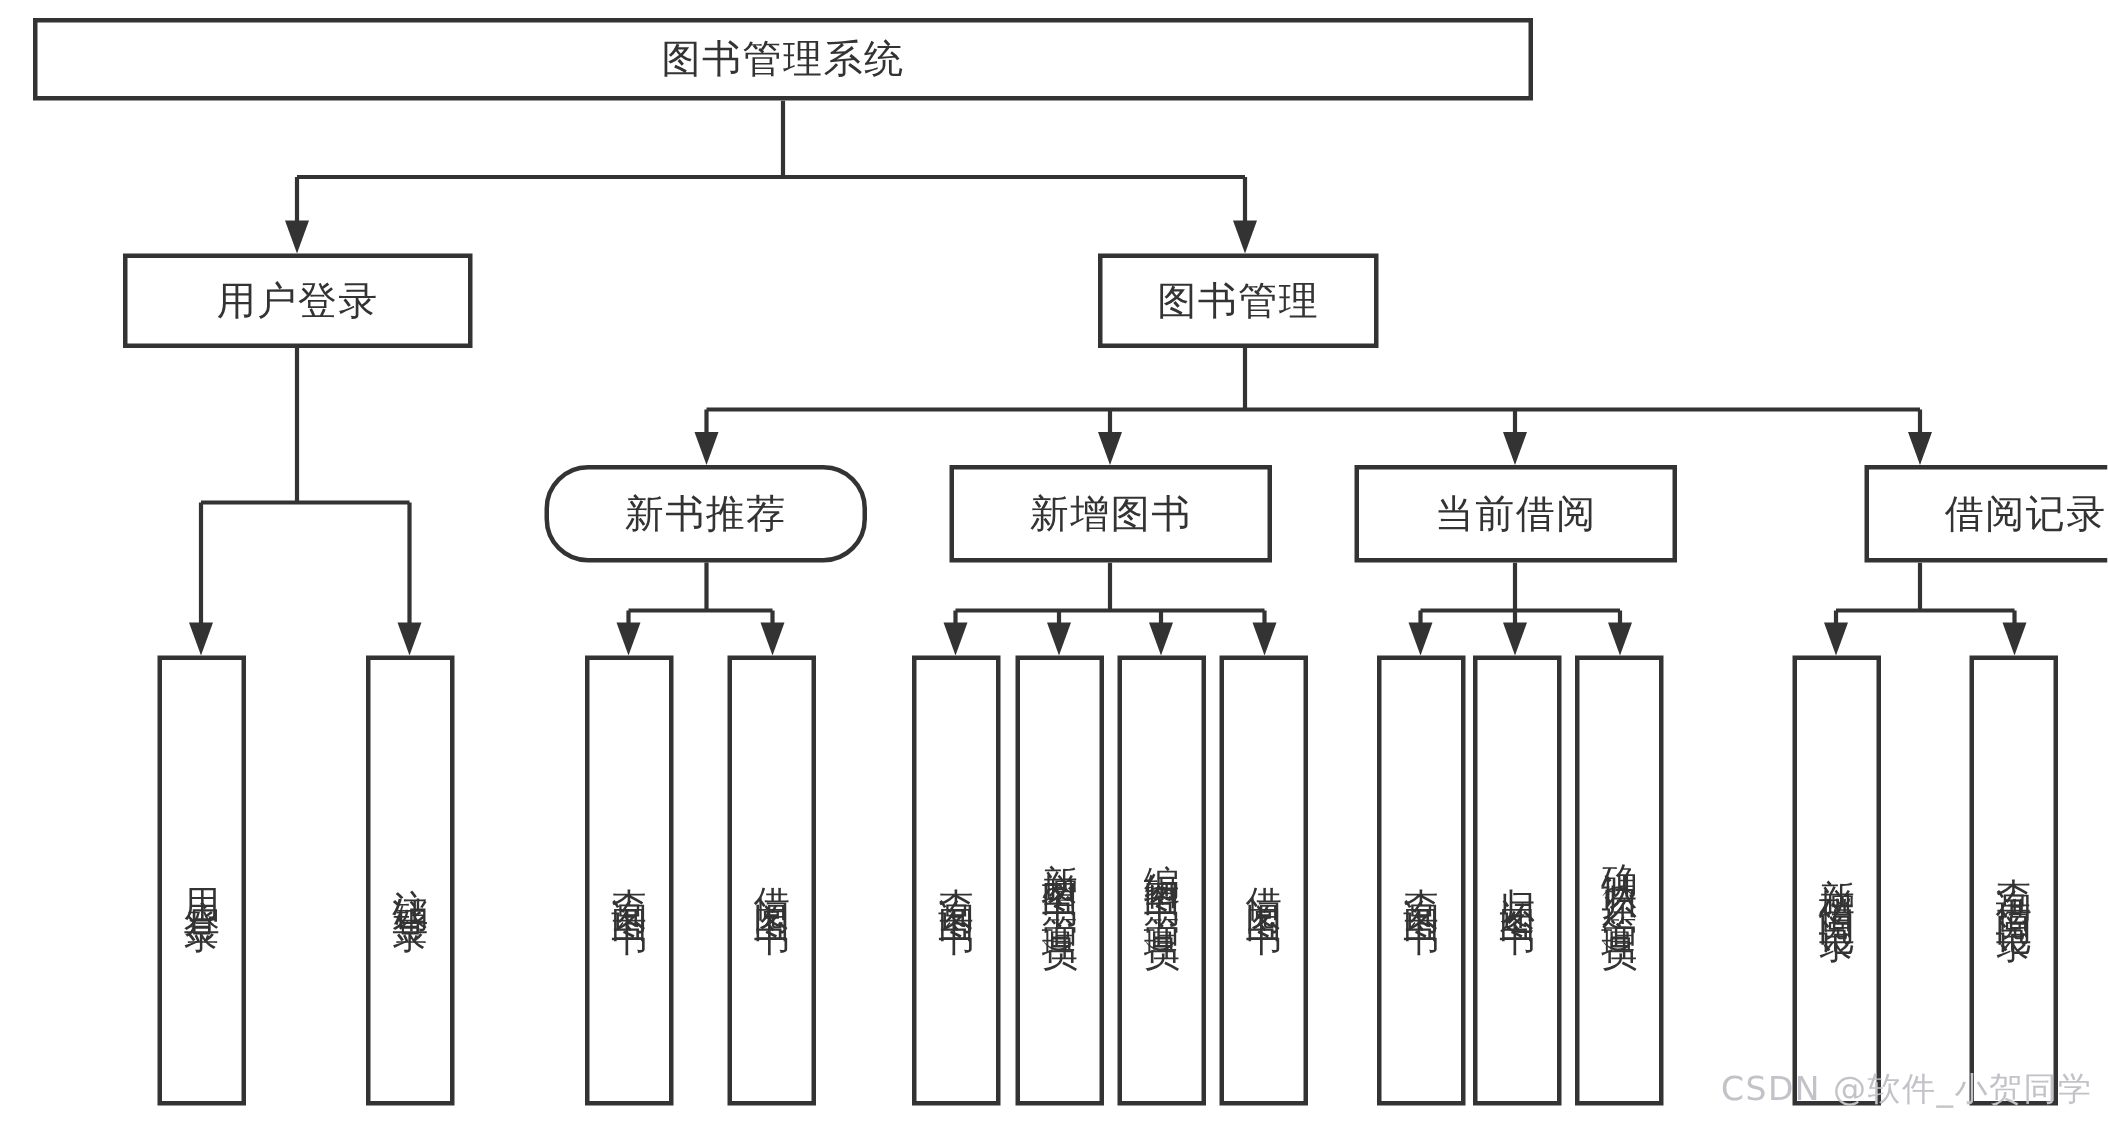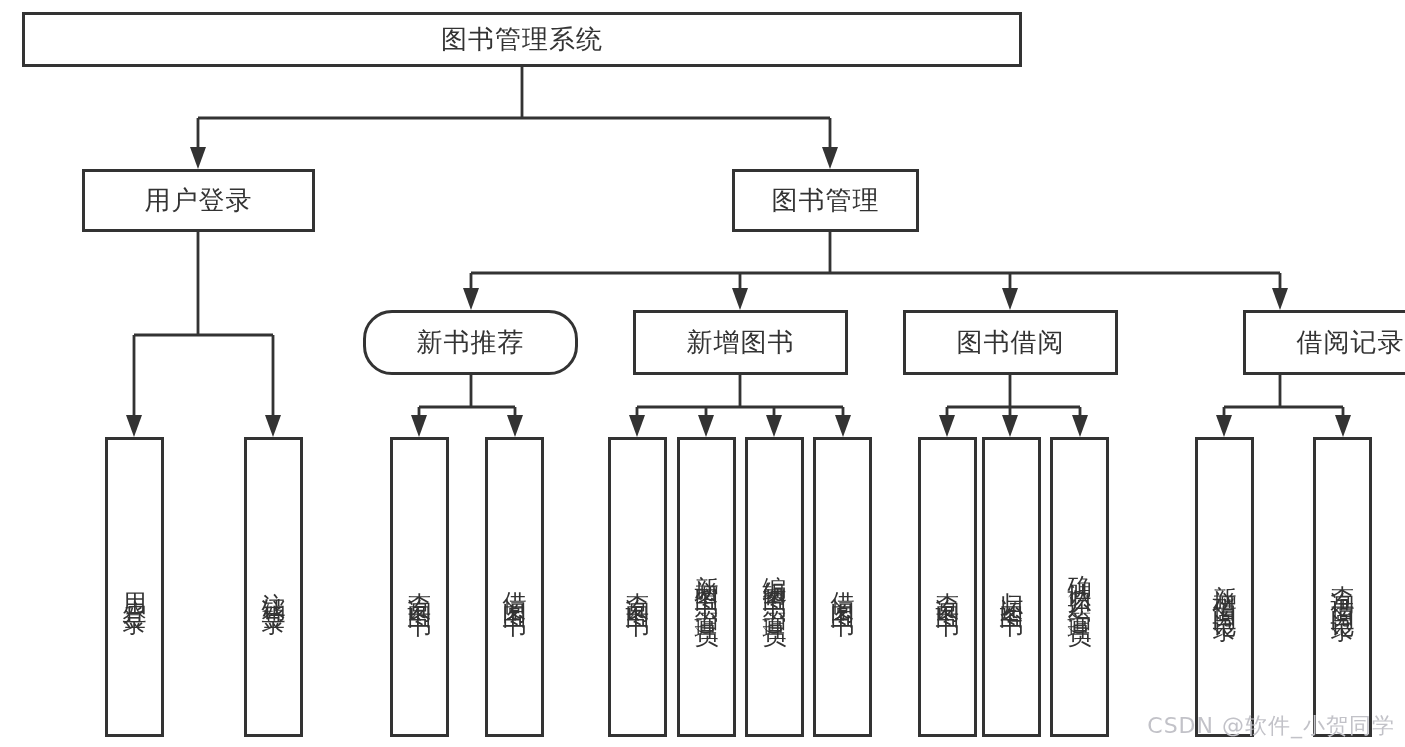--- a/index.html
+++ b/index.html
@@ -83,21 +83,21 @@
     </g>
   </svg>
 
   <div class="node h" style="left:22px;top:12px;width:1000px;height:55px;">图书管理系统</div>
 
   <div class="node h" style="left:82px;top:169px;width:233px;height:63px;">用户登录</div>
   <div class="node h" style="left:732px;top:169px;width:187px;height:63px;">图书管理</div>
 
   <div class="node h" style="left:363px;top:310px;width:215px;height:65px;border-radius:29px;">新书推荐</div>
   <div class="node h" style="left:633px;top:310px;width:215px;height:65px;">新增图书</div>
-  <div class="node h" style="left:903px;top:310px;width:215px;height:65px;">图书借阅</div>
+  <div class="node h" style="left:903px;top:310px;width:215px;height:65px;">当前借阅</div>
   <div class="node h" style="left:1243px;top:310px;width:215px;height:65px;">借阅记录</div>
 
   <div class="node v" style="left:105px;">用户登录</div>
   <div class="node v" style="left:244px;">注销登录</div>
 
   <div class="node v" style="left:390px;">查询图书</div>
   <div class="node v" style="left:485px;">借阅图书</div>
 
   <div class="node v" style="left:608px;">查询图书</div>
   <div class="node v" style="left:677px;">新增图书（管理员）</div>

